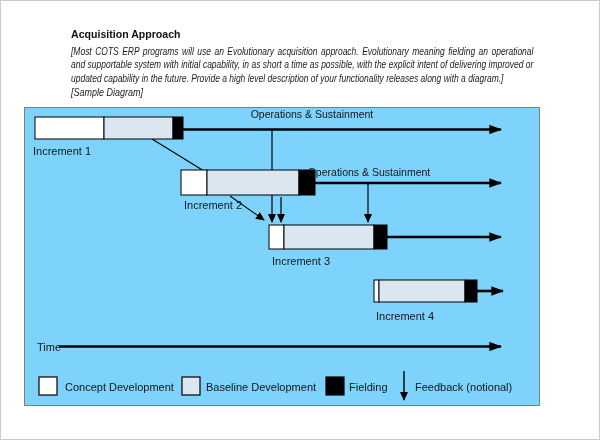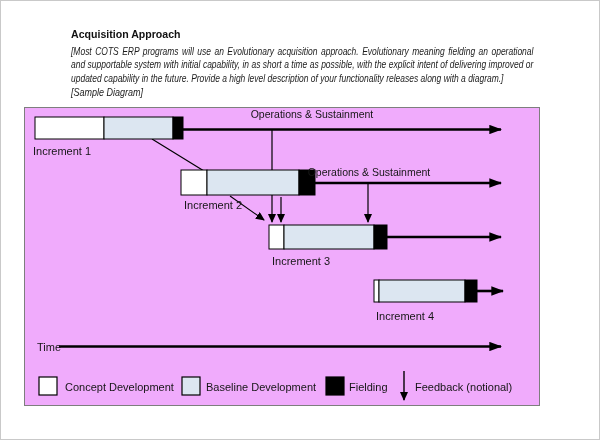--- a/index.html
+++ b/index.html
@@ -31,21 +31,21 @@
     position:absolute;left:70px;top:85px;
     font-size:10.6px;font-style:italic;color:#1c1c1c;
     transform:scaleX(.85);transform-origin:left top;
     white-space:nowrap;
   }
   .diagram-box{
     position:absolute;left:23px;top:106px;
     width:516px;height:299px;
     border:1px solid #7e7e7e;
     box-sizing:border-box;
-    background:#f0abfc;
+    background:#7dd3fc;
   }
   svg text{
     font-family:"Liberation Sans", sans-serif;
     fill:#161616;
   }
   .lbl{font-size:11px;}
   .ops{font-size:10.5px;}
 </style>
 </head>
 <body>

